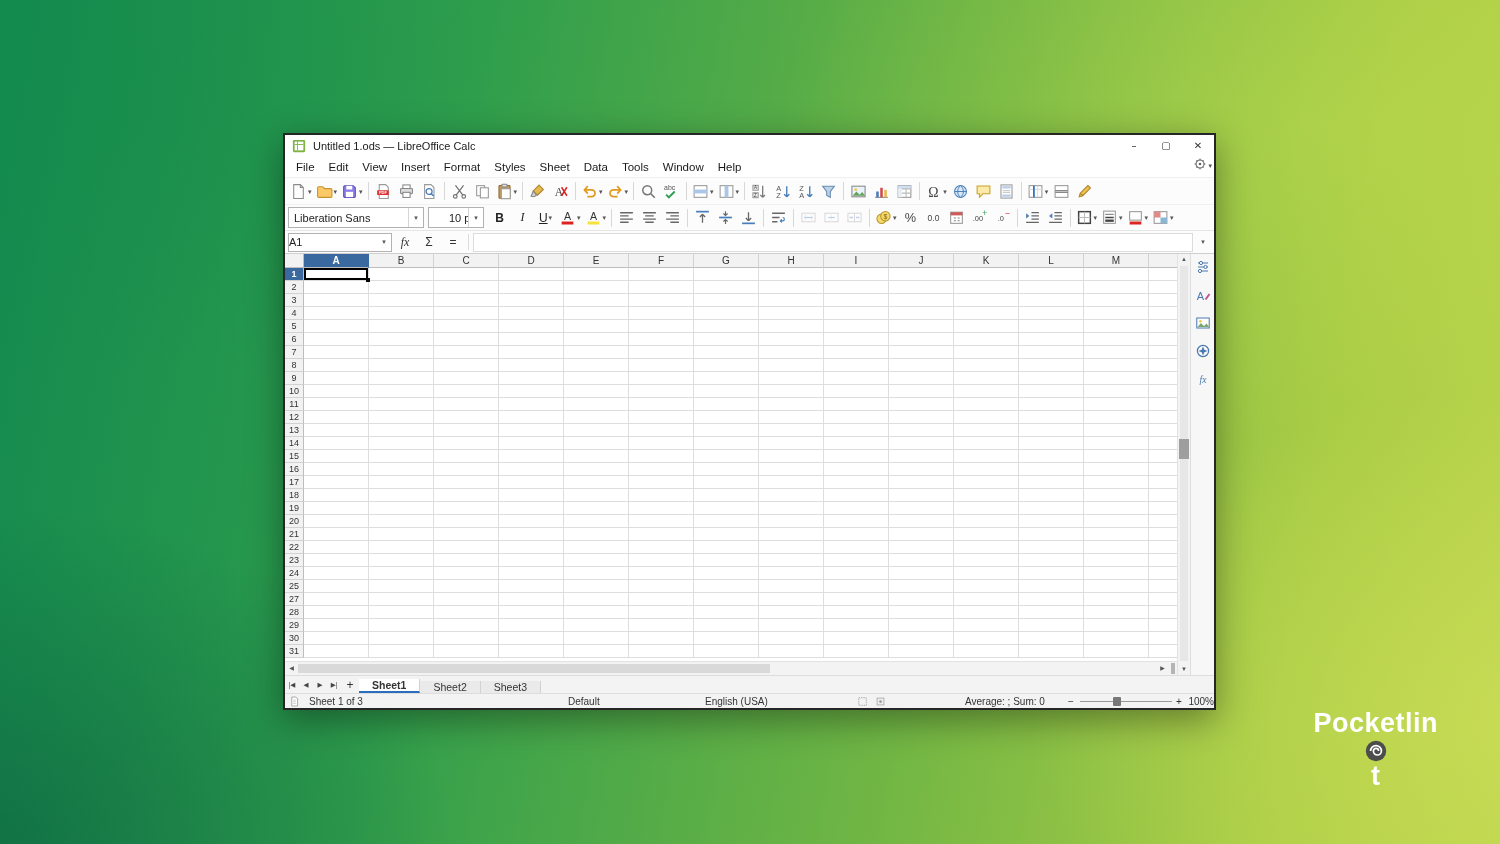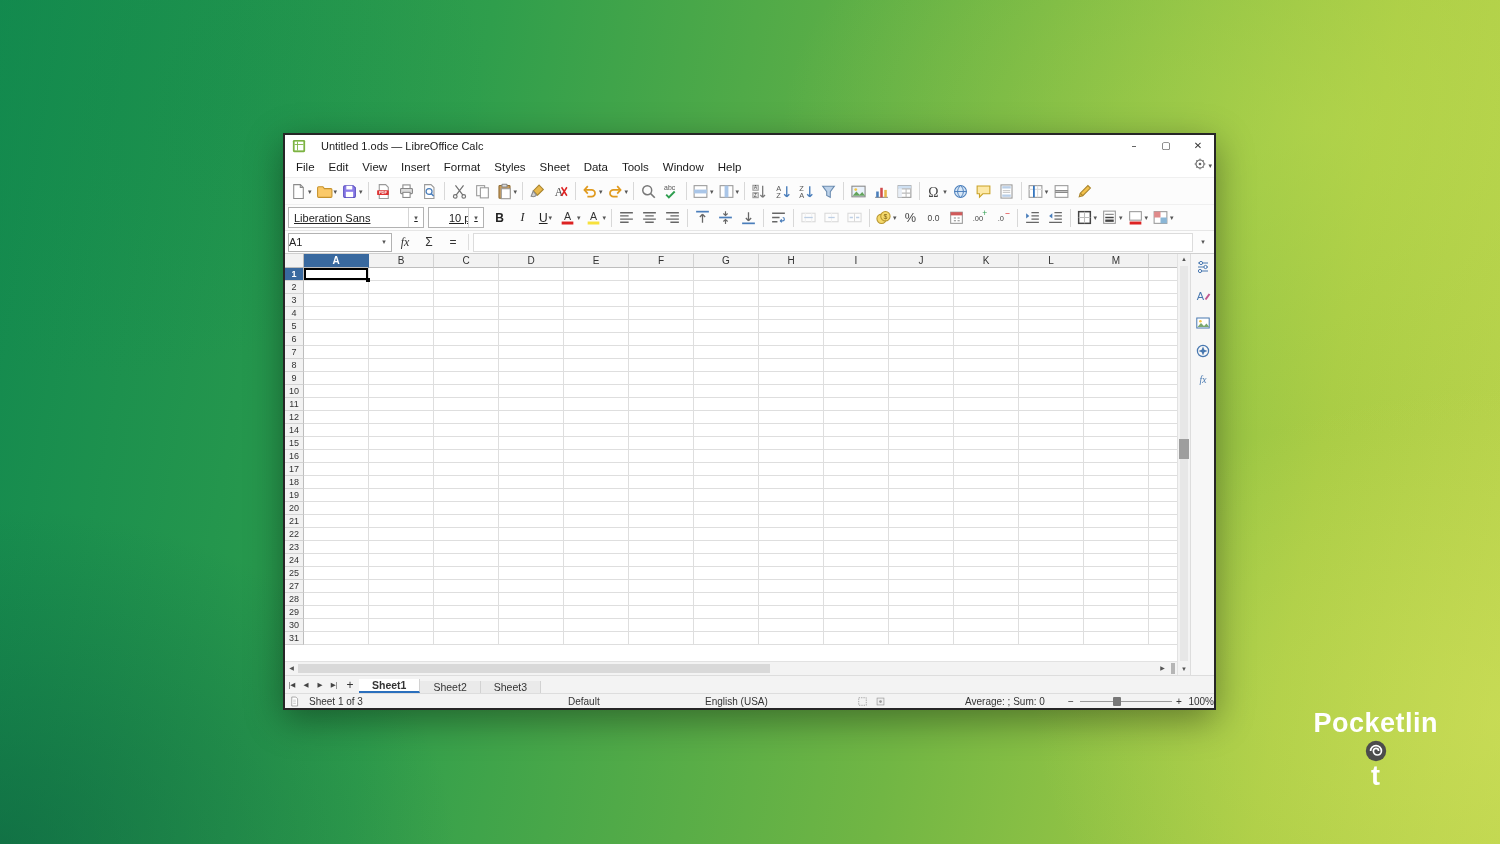--- a/index.html
+++ b/index.html
@@ -5,21 +5,21 @@
 *{margin:0;padding:0;box-sizing:border-box;}
 html,body{width:1500px;height:844px;overflow:hidden;}
 body{font-family:"Liberation Sans",sans-serif;}
 .desktop{position:relative;width:1500px;height:844px;background:
  radial-gradient(900px 520px at 88% 15%, rgba(190,220,80,.45), transparent 60%),
  radial-gradient(850px 600px at 100% 85%, rgba(215,228,95,.45), transparent 55%),
  radial-gradient(760px 560px at 0% 100%, rgba(8,85,60,.5), transparent 60%),
  radial-gradient(700px 500px at 5% 10%, rgba(20,140,75,.35), transparent 60%),
  linear-gradient(100deg,#12894f 0%,#2f9e4c 30%,#71b644 62%,#a9cc45 85%,#bcd44d 100%);}
 .window{position:absolute;left:283px;top:133px;width:933px;height:577px;background:#fff;border:2px solid #262626;box-shadow:0 10px 34px rgba(0,0,0,.38);display:flex;flex-direction:column;}
-.titlebar{flex:0 0 21px;background:#fff;display:flex;align-items:center;padding-left:7px;gap:15px;}
+.titlebar{flex:0 0 21px;background:#fff;display:flex;align-items:center;padding-left:7px;gap:7px;}
 .titlebar .appic{width:14px;height:14px;display:flex;}
 .titlebar .appic svg{width:14px;height:14px;}
 .titlebar .title{font-size:11px;color:#1a1a1a;white-space:nowrap;}
 .win-controls{margin-left:auto;display:flex;height:100%;}
 .win-btn{width:32px;height:100%;border:0;background:transparent;font-size:10px;color:#333;display:flex;align-items:center;justify-content:center;cursor:default;font-family:"DejaVu Sans",sans-serif;}
 .menubar{flex:0 0 21px;background:#fff;display:flex;align-items:center;padding-left:4px;font-size:11.5px;color:#1a1a1a;position:relative;}
 .menu-item{padding:3px 7px;cursor:default;}
 .sbset{position:absolute;right:2px;top:1px;border:0;background:transparent;display:flex;align-items:center;gap:1px;}
 .sbset svg{width:14px;height:14px;}
 .toolbar{background:#fcfcfc;display:flex;align-items:center;padding:1px 3px;overflow:hidden;}
@@ -28,21 +28,21 @@
 .tbtn{height:23px;min-width:23px;border:0;background:transparent;display:flex;align-items:center;justify-content:center;gap:1px;padding:0 2px;cursor:default;}
 .tbtn .ic{display:flex;}
 .tbtn svg{width:17px;height:17px;}
 .tbtn .dd{font-size:7px;color:#555;line-height:1;}
 .tbtn.disabled{opacity:.35;}
 .ttext{font-size:12px;color:#222;}
 .ttext.b{font-weight:bold;}
 .ttext.i{font-style:italic;font-family:"Liberation Serif",serif;}
 .ttext.u{text-decoration:underline;}
 .sep{width:1px;height:18px;background:#d8d8d8;margin:0 3px;flex:0 0 1px;}
-.combo{display:flex;align-items:center;border:1px solid #b2b2b2;background:#fff;height:21px;font-size:11px;color:#222;padding-left:5px;margin-right:4px;text-decoration:underline;}
+.combo{display:flex;align-items:center;border:1px solid #b2b2b2;background:#fff;height:21px;font-size:11px;color:#222;padding-left:5px;margin-right:4px;}
 .combo .cval{flex:1;white-space:nowrap;overflow:hidden;}
 .combo .cdd{width:15px;height:100%;border-left:1px solid #d5d5d5;display:flex;align-items:center;justify-content:center;font-size:7px;color:#555;}
 .combo.fname{width:136px;}
 .combo.fsize{width:56px;padding-left:20px;}
 .formulabar{flex:0 0 23px;background:#fcfcfc;border-bottom:1px solid #cfcfcf;display:flex;align-items:center;padding:1px 3px;gap:2px;}
 .namebox{width:104px;height:19px;border:1px solid #b2b2b2;background:#fff;font-size:11px;color:#222;display:flex;align-items:center;}
 .namebox .cdd{margin-left:auto;width:14px;height:100%;display:flex;align-items:center;justify-content:center;font-size:7px;color:#555;}
 .fbtn{width:22px;height:20px;border:0;background:transparent;font-size:12px;color:#333;display:flex;align-items:center;justify-content:center;cursor:default;}
 .fbtn.fx{font-style:italic;font-family:"Liberation Serif",serif;}
 .fsep{width:1px;height:16px;background:#ddd;margin:0 2px;}
@@ -883,20 +883,37 @@
               <div class="cell"></div>
               <div class="cell"></div>
               <div class="cell"></div>
               <div class="cell"></div>
               <div class="cell"></div>
               <div class="cell"></div>
               <div class="cell"></div>
               <div class="cell filler"></div>
             </div>
             <div class="grow">
+              <div class="rowhdr">13</div>
+              <div class="cell"></div>
+              <div class="cell"></div>
+              <div class="cell"></div>
+              <div class="cell"></div>
+              <div class="cell"></div>
+              <div class="cell"></div>
+              <div class="cell"></div>
+              <div class="cell"></div>
+              <div class="cell"></div>
+              <div class="cell"></div>
+              <div class="cell"></div>
+              <div class="cell"></div>
+              <div class="cell"></div>
+              <div class="cell filler"></div>
+            </div>
+            <div class="grow">
               <div class="rowhdr">14</div>
               <div class="cell"></div>
               <div class="cell"></div>
               <div class="cell"></div>
               <div class="cell"></div>
               <div class="cell"></div>
               <div class="cell"></div>
               <div class="cell"></div>
               <div class="cell"></div>
               <div class="cell"></div>

